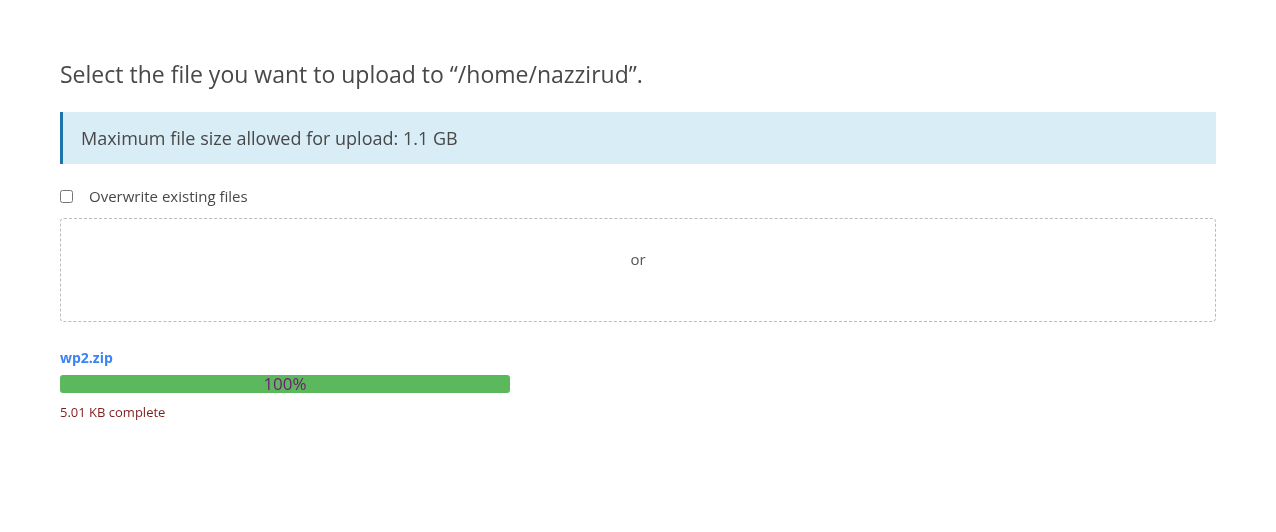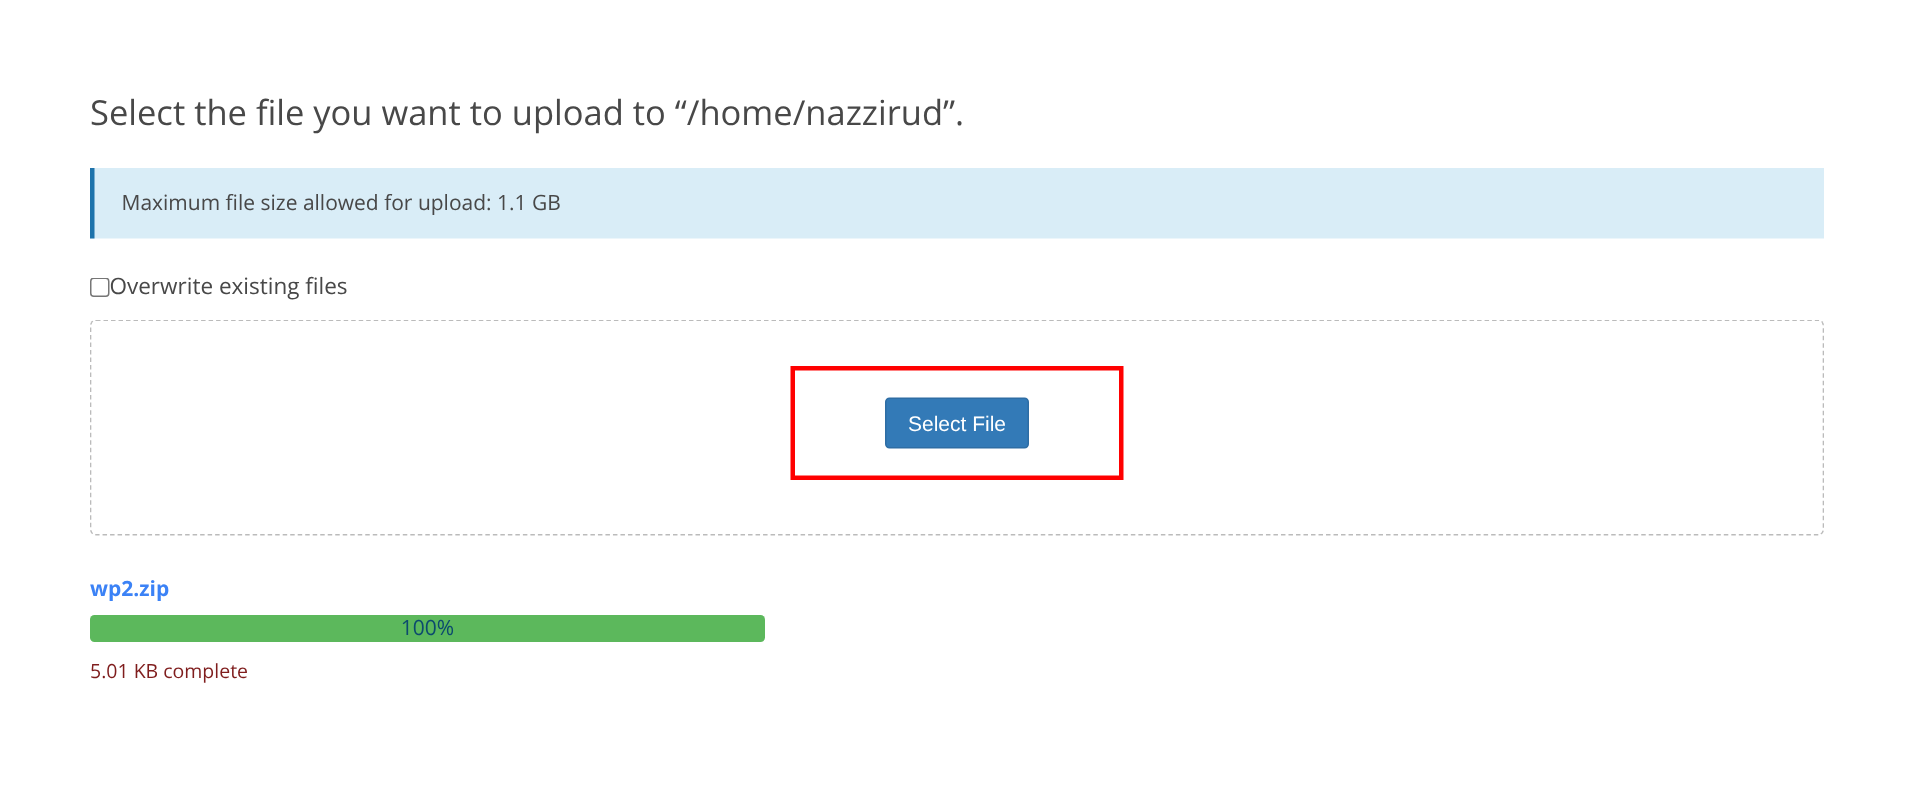--- a/index.html
+++ b/index.html
@@ -13,28 +13,28 @@
       font-size: 23px;
       font-weight: 400;
       color: #484848;
       margin-bottom: 22px;
       margin-top: 38px;
     }
     .info-box {
       background: #d9edf7;
       border-left: 3px solid #1e73ab;
       padding: 14px 18px;
-      font-size: 14px;
+      font-size: 18px;
       color: #484848;
       margin-bottom: 22px;
     }
     .overwrite-row {
       display: flex;
       align-items: center;
-      gap: 0;
+      gap: 16px;
       margin-bottom: 12px;
       font-size: 15px;
       color: #484848;
     }
     .overwrite-row input[type="checkbox"] {
       width: 13px;
       height: 13px;
     }
     .dropzone {
       border: 1.5px dashed #bbb;
@@ -77,22 +77,22 @@
       width: 450px;
       height: 18px;
       background: #f5f5f5;
       border-radius: 3px;
       overflow: hidden;
       margin-bottom: 10px;
     }
     .progress-inner {
       height: 100%;
       background: #5cb85c;
-      color: #0c4a6e;
-      font-size: 14px;
+      color: #701a75;
+      font-size: 17px;
       line-height: 18px;
       text-align: center;
       width: 100%;
     }
     .complete-text {
       font-size: 13px;
       color: #7f1d1d;
       margin-bottom: 50px;
     }
   </style>
@@ -102,22 +102,20 @@
 <h1 class="page-title">Select the file you want to upload to “/home/nazzirud”.</h1>
 
 <div class="info-box">Maximum file size allowed for upload: 1.1 GB</div>
 
 <div class="overwrite-row">
   <input type="checkbox" style="">
   <label>Overwrite existing files</label>
 </div>
 
 <div class="dropzone">
-  <div class="highlight-wrap">
-    <button class="select-btn">Select File</button>
-  </div>
+  <div class="dropzone-or">or</div>
 </div>
 
 <div class="file-name">wp2.zip</div>
 <div class="progress-outer">
   <div class="progress-inner">100%</div>
 </div>
 <div class="complete-text">5.01 KB complete</div>
 
 </body></html>

